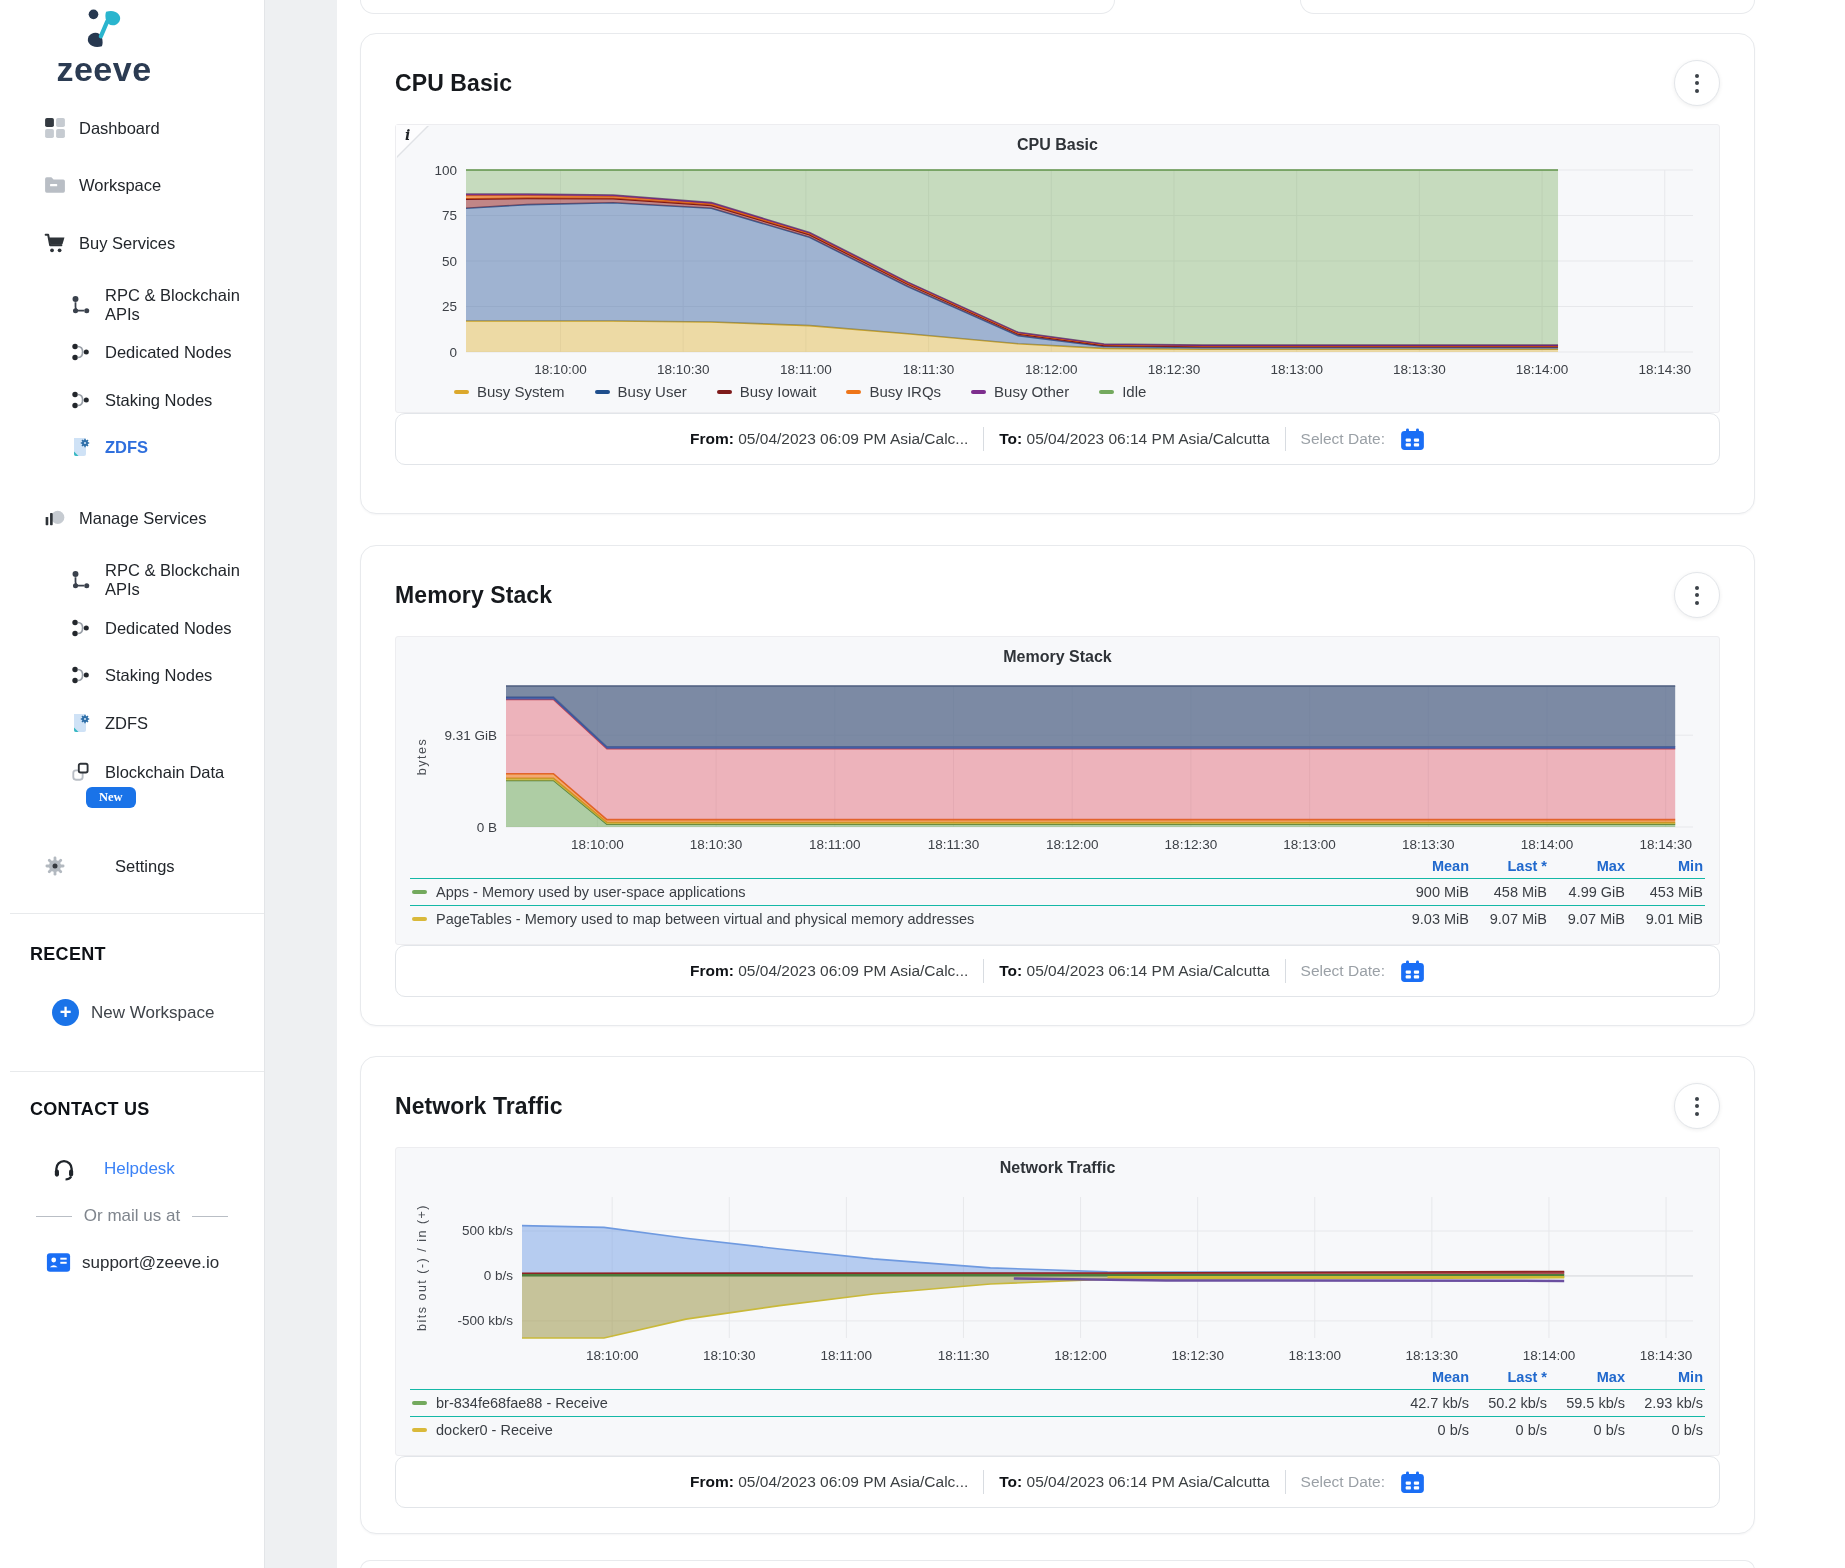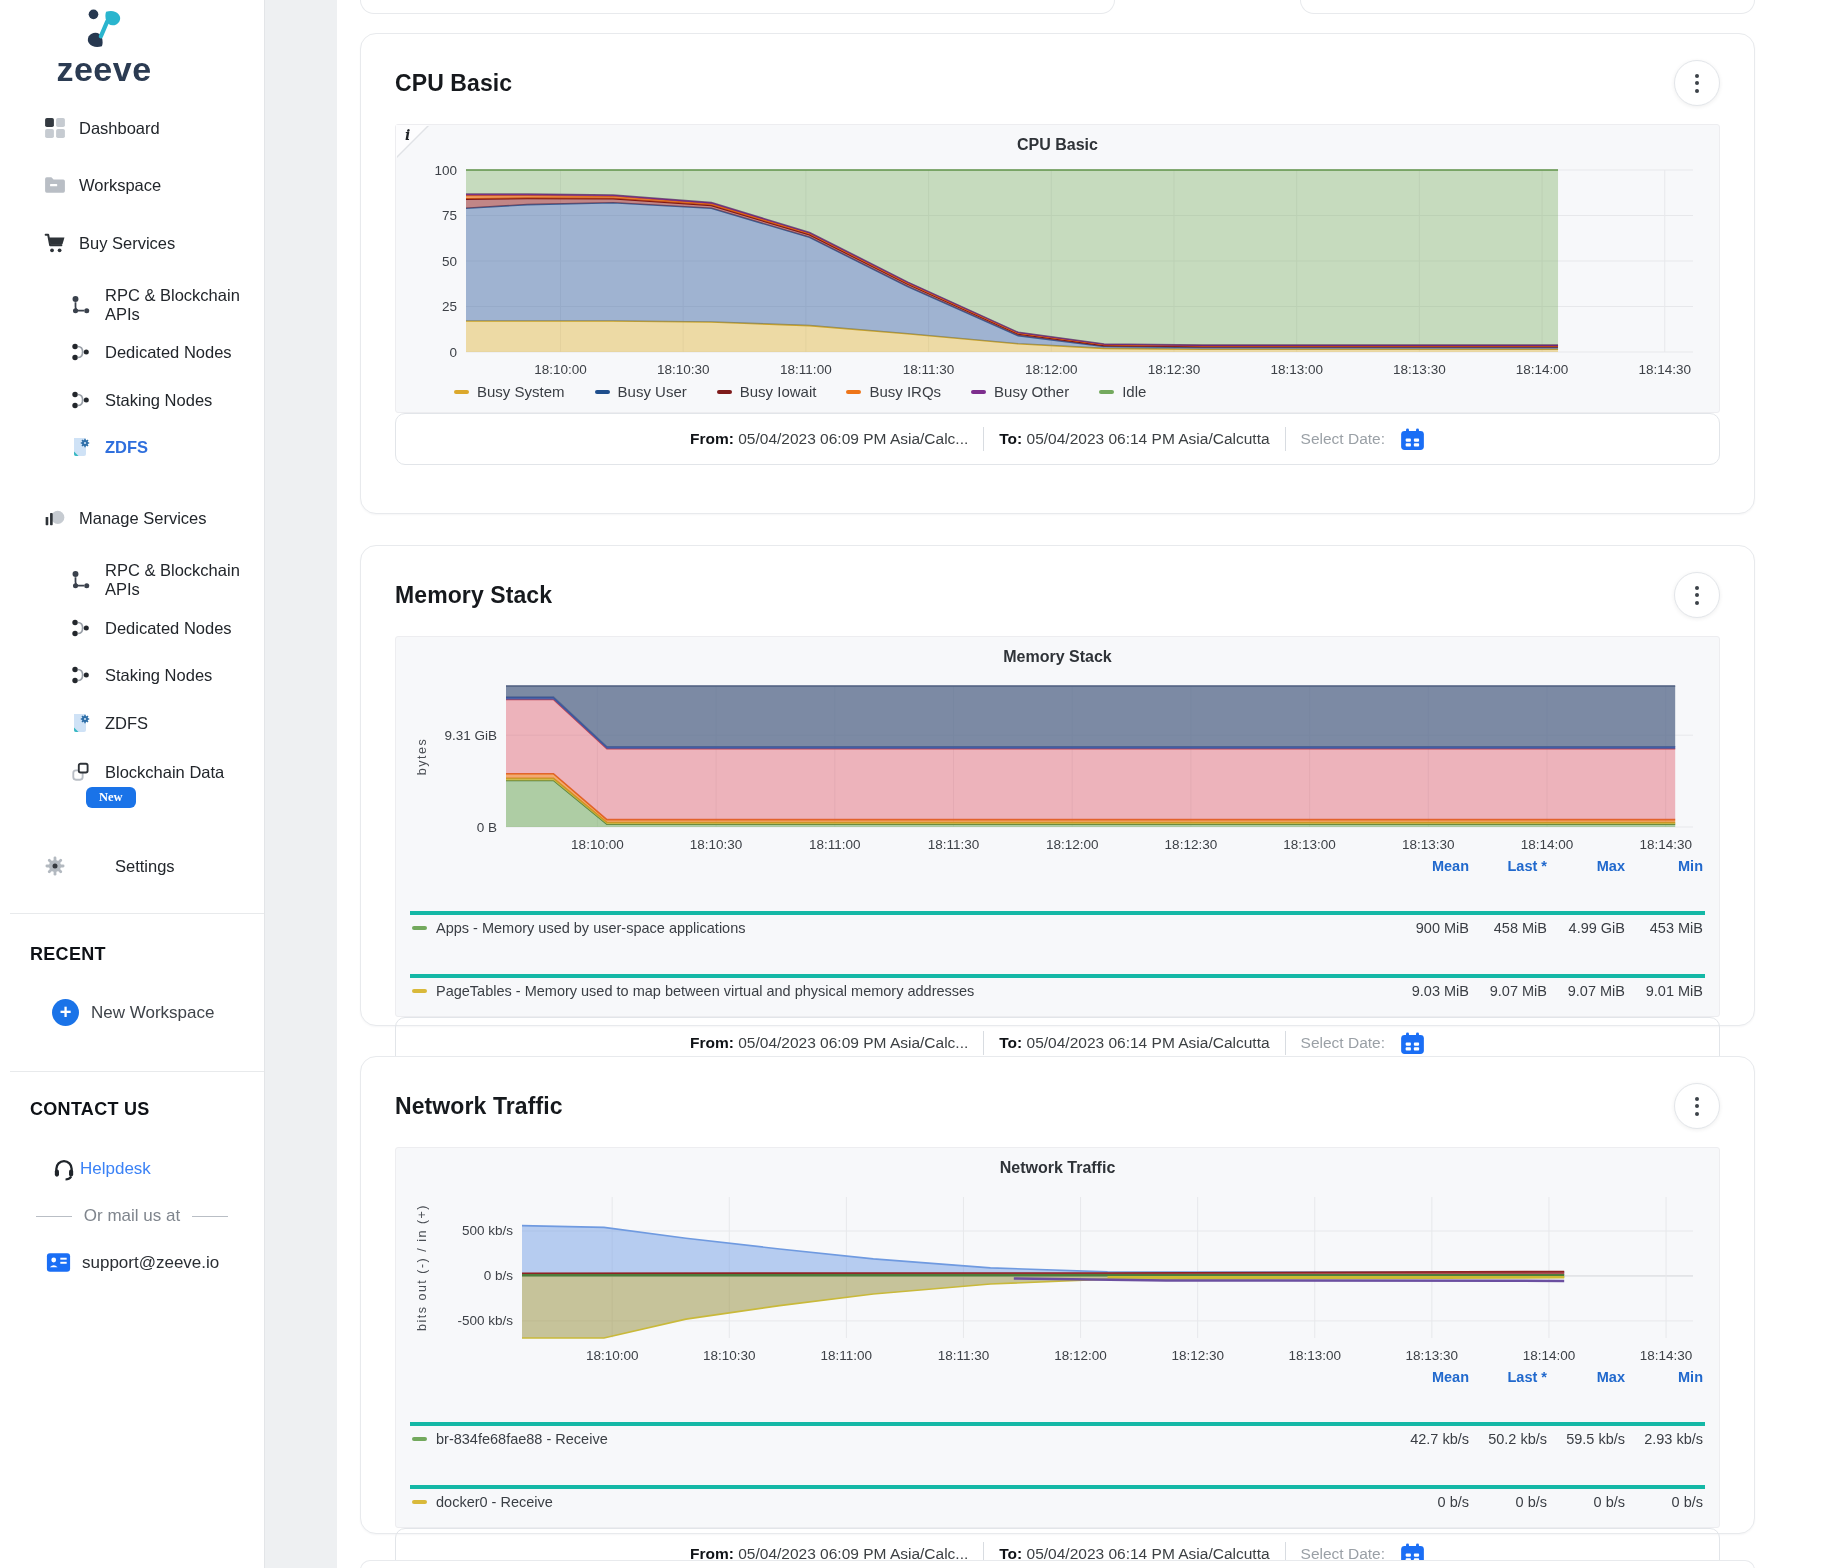--- a/index.html
+++ b/index.html
@@ -14,21 +14,21 @@
   .logo .word{font-size:34px;font-weight:800;color:#2b3b52;line-height:1;letter-spacing:.5px;margin-top:-2px;}
   .side-item{position:absolute;left:0;width:264px;height:36px;display:flex;align-items:center;font-size:16.5px;color:#22262b;cursor:pointer;}
   .side-item.ind0{padding-left:44px;box-sizing:border-box;}
   .side-item.ind1{padding-left:70px;box-sizing:border-box;}
   .side-item .ic{width:22px;height:22px;margin-right:13px;display:inline-flex;flex:none;}
   .side-item .ic svg{width:100%;height:100%;}
   .side-item.active .lbl{color:#2f6fdd;font-weight:700;}
   .side-item .badge{position:absolute;left:86px;top:33px;background:#1a73e8;color:#fff;font-size:12.5px;font-weight:700;padding:3px 13px;border-radius:6px;font-family:"Liberation Serif",serif;}
   .side-h{position:absolute;left:30px;font-size:18px;font-weight:800;color:#0e1116;letter-spacing:.3px;}
   .side-div{position:absolute;left:10px;width:254px;height:1px;background:#e8eaec;}
-  .contact-link{position:absolute;left:52px;display:flex;align-items:center;gap:4px;font-size:17px;cursor:pointer;}
+  .contact-link{position:absolute;left:52px;display:flex;align-items:center;gap:28px;font-size:17px;cursor:pointer;}
   .contact-link .txt{color:#3b82f6;}
   .ormail{position:absolute;left:0;width:264px;display:flex;align-items:center;justify-content:center;gap:12px;color:#7f858d;font-size:17px;}
   .ormail::before,.ormail::after{content:"";width:36px;height:1px;background:#b9bec5;}
   .mailrow{position:absolute;left:46px;display:flex;align-items:center;gap:11px;font-size:17px;color:#2a2e33;cursor:pointer;}
   .pluscirc{width:27px;height:27px;border-radius:50%;background:#1a73e8;display:inline-flex;align-items:center;justify-content:center;flex:none;}
   .pluscirc::before{content:"+";color:#fff;font-size:20px;font-weight:700;line-height:1;margin-top:-2px;}
   .newws{position:absolute;left:52px;display:flex;align-items:center;gap:12px;font-size:17px;color:#3f444a;cursor:pointer;}
 
   
   .content{position:absolute;left:337px;top:0;width:1508px;height:1568px;background:#fff;z-index:2;}
@@ -49,21 +49,21 @@
   .info-corner{position:absolute;top:0;left:0;width:0;height:0;border-top:32px solid #fdfdfe;border-right:32px solid transparent;filter:drop-shadow(1.5px 1.5px 0 #e0e2e6);}
   .info-i{position:absolute;top:2px;left:9px;font:italic 700 14px "DejaVu Serif",serif;color:#1f2327;}
 
   .legend-row{display:flex;gap:30px;margin:4px 0 0 44px;font-size:15px;color:#3a3e44;align-items:center;}
   .legend-row .it{display:flex;align-items:center;gap:8px;}
   .sw{width:15px;height:4px;border-radius:2px;display:inline-block;flex:none;}
 
   .stats{margin-top:0;font-size:14.5px;color:#3a3e44;}
   .stats .hdr{display:flex;justify-content:flex-end;color:#2169cd;font-weight:700;padding:2px 2px 4px 0;}
   .stats .hdr span{width:78px;text-align:right;}
-  .stats .row{display:flex;align-items:flex-start;border-top:4px solid #14b8a6;padding:5px 2px 5px 2px;margin-top:33px;}
+  .stats .row{display:flex;align-items:flex-start;border-top:1px solid #14b8a6;padding:5px 2px 5px 2px;}
   .stats .row .lbl{flex:1;display:flex;align-items:center;gap:9px;}
   .stats .row .val{width:78px;text-align:right;}
 
   .date-bar{height:50px;border:1px solid #e2e5e9;border-radius:10px;display:flex;align-items:center;justify-content:center;gap:15px;font-size:15.5px;color:#3c4043;}
   .date-bar b{color:#101317;font-weight:700;}
   .vsep{width:1px;height:24px;background:#d8dce1;}
   .seldate{color:#9aa0a6;}
   .cal{width:25px;height:23px;cursor:pointer;display:inline-flex;}
   svg.chart{display:block;}
   svg text{font-family:"Liberation Sans",sans-serif;}

